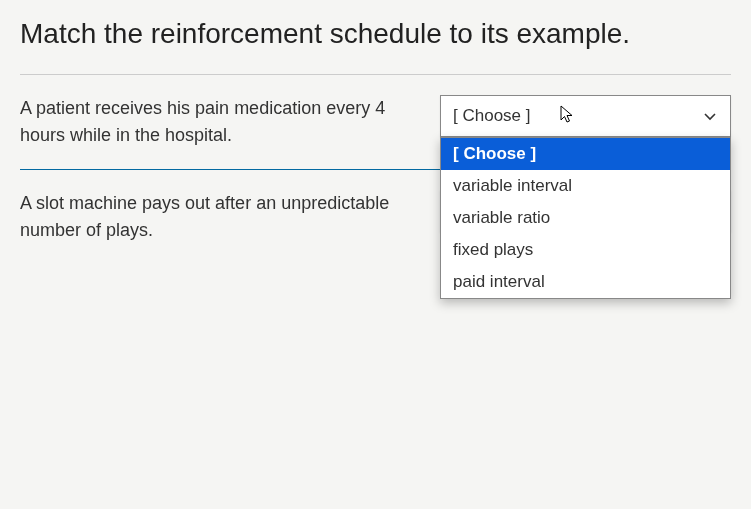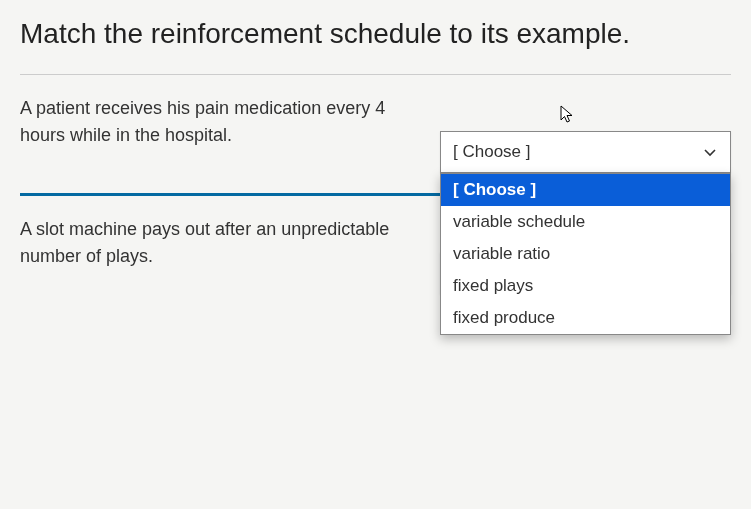--- a/index.html
+++ b/index.html
@@ -18,34 +18,33 @@
       font-size: 28px;
       font-weight: 400;
       color: #222;
       padding-bottom: 24px;
       border-bottom: 1px solid #ccc;
     }
     .row {
       display: flex;
       align-items: flex-start;
       padding: 20px 0;
-      border-bottom: 3px solid #0369a1;
+      border-bottom: 1px solid #0369a1;
       position: relative;
     }
     .prompt {
       flex: 0 0 420px;
       font-size: 18px;
       line-height: 1.5;
       color: #333;
       padding-right: 12px;
     }
     .select-wrap {
       flex: 1;
       position: relative;
-      margin-top: 36px;
     }
     .select {
       width: 100%;
       height: 42px;
       background: #fff;
       border: 1px solid #888;
       display: flex;
       align-items: center;
       justify-content: space-between;
       padding: 0 12px;
@@ -104,24 +103,24 @@
       <div class="select">
         <span>[ Choose ]</span>
         <span class="chevron">
           <svg viewBox="0 0 16 16">
               <path d="M3 6l5 5 5-5" fill="none" stroke="#333" stroke-width="1.6"></path>
             </svg>
         </span>
       </div>
       <div class="dropdown">
         <div class="opt selected">[ Choose ]</div>
-        <div class="opt">variable schedule</div>
+        <div class="opt">variable interval</div>
         <div class="opt">variable ratio</div>
         <div class="opt">fixed plays</div>
-        <div class="opt">fixed produce</div>
+        <div class="opt">paid interval</div>
       </div>
     </div>
     <div class="cursor">
       <svg viewBox="0 0 16 20">
         <path d="M1 1 L1 15 L4.5 11.5 L7 17 L9.5 16 L7 10.5 L12 10.5 Z" fill="#fff" stroke="#000" stroke-width="1"></path>
       </svg>
     </div>
   </div>
 
 

